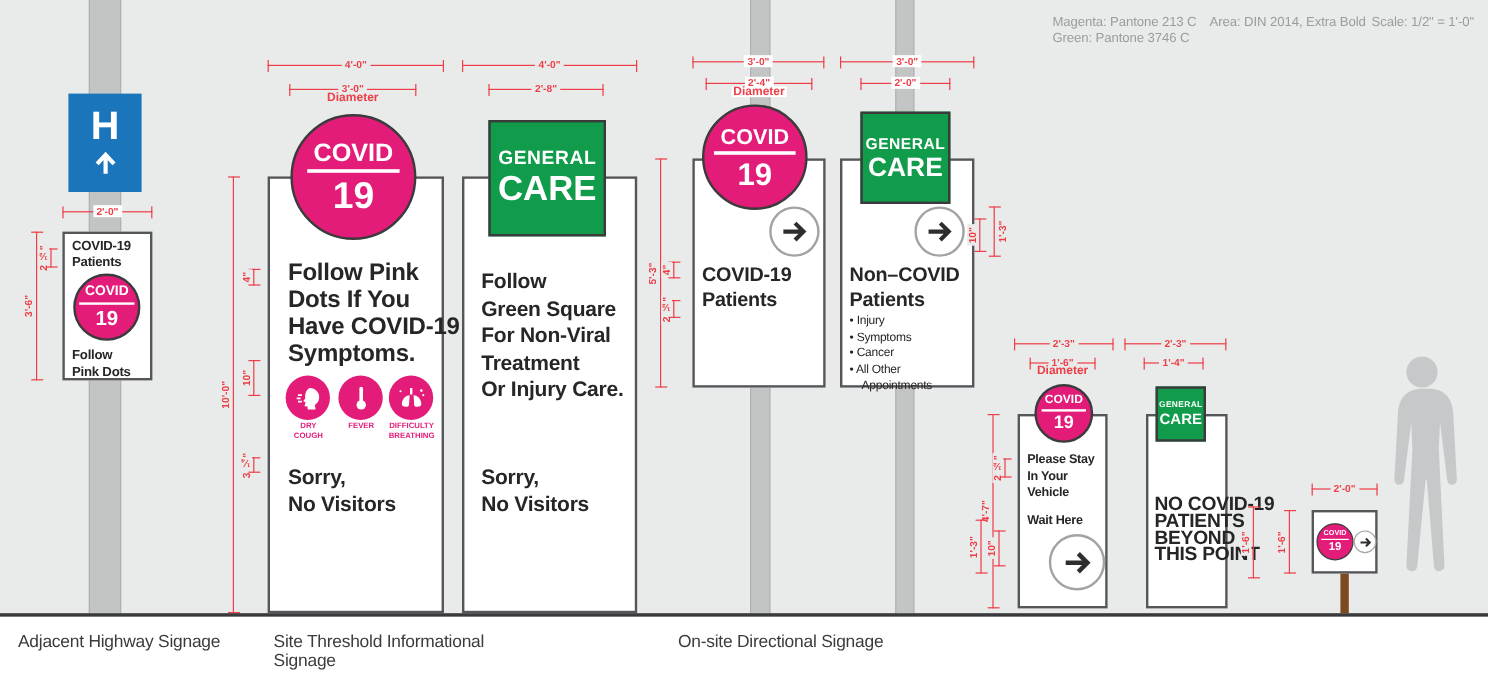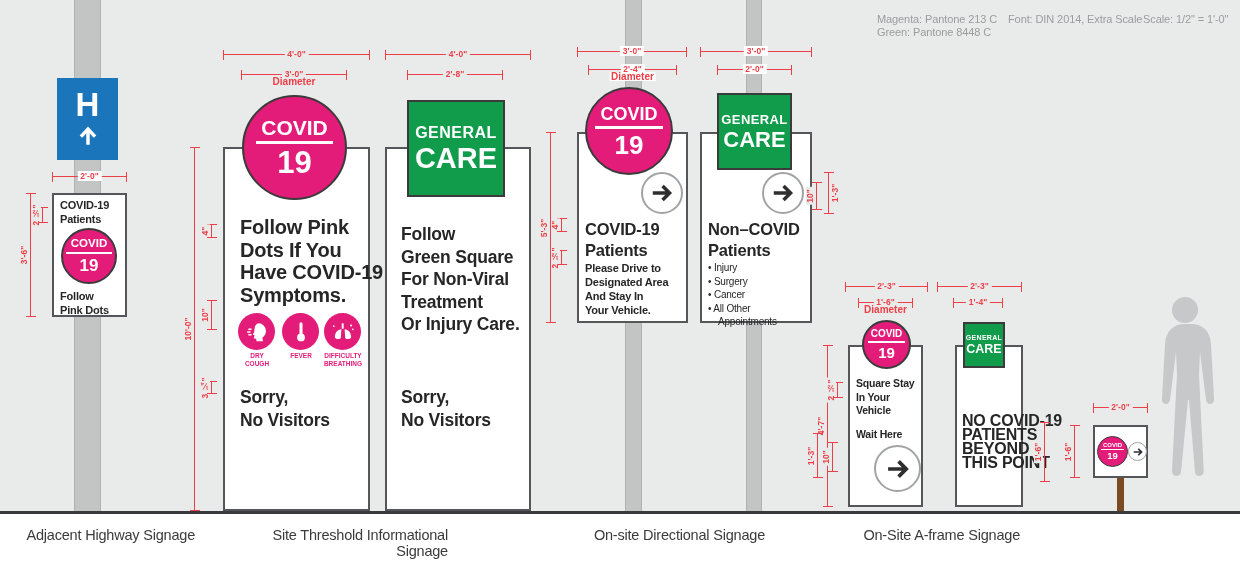--- a/index.html
+++ b/index.html
@@ -35,31 +35,31 @@
   .vdim{position:absolute;width:10px;z-index:4}
   .vdim .ln{position:absolute;top:0;bottom:0;left:4px;width:1px;background:var(--red)}
   .vdim:before,.vdim:after{content:"";position:absolute;left:0;right:0;height:1px;background:var(--red)}
   .vdim:before{top:0}.vdim:after{bottom:0}
   .vdim .lbl{position:absolute;top:50%;right:7px;transform:translateY(-50%) rotate(180deg);
     writing-mode:vertical-rl;background:var(--bg);padding:2px 0;font-size:8.5px;font-weight:bold;
     color:var(--red);white-space:nowrap;line-height:9px}
   .vdim .lbl-r{right:auto;left:7px}
   .iconc{position:absolute;background:var(--magenta);border-radius:50%;display:flex;align-items:center;justify-content:center;z-index:3}
   .iconlbl{position:absolute;text-align:center;color:var(--magenta);font-weight:bold;font-size:6.5px;line-height:7.5px;white-space:pre-line;z-index:3}
-  .seclabel{position:absolute;top:527px;font-size:14.5px;color:#3B3B3B;text-align:right;letter-spacing:-0.2px;z-index:6}
+  .seclabel{position:absolute;top:527px;font-size:14.5px;color:#3B3B3B;text-align:left;letter-spacing:-0.2px;z-index:6}
   .note{position:absolute;font-size:11px;line-height:13px;color:#9B9C9E;white-space:pre-line;letter-spacing:-0.1px}
   .bullet{padding-left:10px;text-indent:-10px;font-weight:normal;font-size:10px;line-height:13.5px;color:var(--ink);letter-spacing:-0.2px}
 </style>
 </head>
 <body>
 
 <div class="canvas">
 
-  <div class="note" style="left:877px;top:13px"><span>Magenta: Pantone 213 C</span><br><span>Green: Pantone 8448 C</span></div>
-  <div class="note" style="left:1008px;top:13px">Font: DIN 2014, Extra Scale</div>
+  <div class="note" style="left:877px;top:13px"><span>Magenta: Pantone 213 C</span><br><span>Green: Pantone 3746 C</span></div>
+  <div class="note" style="left:1008px;top:13px">Area: DIN 2014, Extra Bold</div>
   <div class="note" style="left:1143px;top:13px">Scale: 1/2" = 1'-0"</div>
 
   <div class="pole" style="left:74px;top:0;width:27px;height:511px"></div>
   <div class="abs" style="left:57px;top:78px;width:61px;height:82px;background:var(--blue);z-index:2;display:flex;flex-direction:column;align-items:center;justify-content:center">
     <div style="color:#fff;font-weight:bold;font-size:33px;line-height:0.95">H</div>
     <svg width="26" height="28" viewBox="0 0 24 24">
         <path d="M12 21V8M5.5 13.5 12 6.5l6.5 7" fill="none" stroke="#fff" stroke-width="3.2"></path>
       </svg>
   </div>
   <div class="hdim wbg" style="left:52px;top:172px;width:75px">
@@ -184,24 +184,20 @@
     <span class="bt" style="font-size:18px;border-bottom-width:3px">COVID</span>
     <span class="bn" style="font-size:26px">19</span>
   </div>
   <div class="arrowc" style="left:641px;top:172px;width:42px;height:42px">
     <svg width="26" height="26" viewBox="0 0 24 24">
         <path d="M3.5 12h15M12.5 5.5 19 12l-6.5 6.5" fill="none" stroke="#2E2E2E" stroke-width="3.2"></path>
       </svg>
   </div>
   <div class="pre abs" style="left:585px;top:219px;font-size:16.5px;line-height:20.5px;z-index:3">COVID-19
 Patients</div>
-  <div class="pre abs" style="left:585px;top:261px;font-size:11px;line-height:14px;z-index:3">Please Drive to
-Designated Area
-And Stay In
-Your Vehicle.</div>
   <div class="vdim" style="left:546px;top:132px;height:191px">
       <i class="ln"></i>
       <span class="lbl">5'-3"</span>
     </div>
   <div class="vdim" style="left:557px;top:218px;height:14px">
       <i class="ln"></i>
       <span class="lbl">4"</span>
     </div>
   <div class="vdim" style="left:557px;top:250px;height:15px">
       <i class="ln"></i>
@@ -224,21 +220,21 @@
   </div>
   <div class="arrowc" style="left:762px;top:172px;width:42px;height:42px">
     <svg width="26" height="26" viewBox="0 0 24 24">
         <path d="M3.5 12h15M12.5 5.5 19 12l-6.5 6.5" fill="none" stroke="#2E2E2E" stroke-width="3.2"></path>
       </svg>
   </div>
   <div class="pre abs" style="left:708px;top:219px;font-size:16.5px;line-height:20.5px;z-index:3">Non–COVID
 Patients</div>
   <div class="abs" style="left:708px;top:261px;width:100px;z-index:3">
     <div class="bullet">• Injury</div>
-    <div class="bullet">• Surgery</div>
+    <div class="bullet">• Symptoms</div>
     <div class="bullet">• Cancer</div>
     <div class="bullet">• All Other Appointments</div>
   </div>
   <div class="vdim" style="left:812px;top:182px;height:28px">
       <i class="ln"></i>
       <span class="lbl">10"</span>
     </div>
   <div class="vdim" style="left:824px;top:172px;height:42px">
       <i class="ln"></i>
       <span class="lbl lbl-r">1'-3"</span>
@@ -251,21 +247,21 @@
   <div class="hdim" style="left:858px;top:298px;width:55px">
       <i class="ln"></i>
       <span class="lbl">1'-6"</span>
       <span class="sub">Diameter</span>
     </div>
   <div class="panel" style="left:848px;top:345px;width:75px;height:162px"></div>
   <div class="badge" style="left:862px;top:320px;width:49px;height:49px">
     <span class="bt" style="font-size:10px;border-bottom-width:2px;padding:0 3px 2px">COVID</span>
     <span class="bn" style="font-size:15px;padding-top:2px">19</span>
   </div>
-  <div class="pre abs" style="left:856px;top:377px;font-size:10.5px;line-height:13.5px;z-index:3">Square Stay
+  <div class="pre abs" style="left:856px;top:377px;font-size:10.5px;line-height:13.5px;z-index:3">Please Stay
 In Your
 Vehicle</div>
   <div class="pre abs" style="left:856px;top:428px;font-size:10.5px;line-height:13.5px;z-index:3">Wait Here</div>
   <div class="arrowc" style="left:874px;top:445px;width:47px;height:47px">
     <svg width="28" height="28" viewBox="0 0 24 24">
         <path d="M3.5 12h15M12.5 5.5 19 12l-6.5 6.5" fill="none" stroke="#2E2E2E" stroke-width="3.2"></path>
       </svg>
   </div>
   <div class="vdim" style="left:823px;top:345px;height:162px">
       <i class="ln"></i>
@@ -330,15 +326,14 @@
         <path d="M3.5 12h15M12.5 5.5 19 12l-6.5 6.5" fill="none" stroke="#2E2E2E" stroke-width="3.4"></path>
       </svg>
   </div>
   <div class="abs" style="left:1117px;top:478px;width:7px;height:33px;background:#7B4A21;z-index:2"></div>
 
   <div class="abs" style="left:0;top:511px;width:1240px;height:3px;background:#3A3A3C;z-index:5"></div>
   <div class="abs" style="left:0;top:514px;width:1240px;height:48px;background:#ffffff;z-index:5"></div>
   <div class="seclabel" style="left:15px;width:180px">Adjacent Highway Signage</div>
   <div class="seclabel" style="left:228px;width:220px">Site Threshold Informational Signage</div>
   <div class="seclabel" style="left:565px;width:200px">On-site Directional Signage</div>
-  <div class="seclabel" style="left:820px;width:200px">On-Site A-frame Signage</div>
 
 </div>
 
 </body></html>

